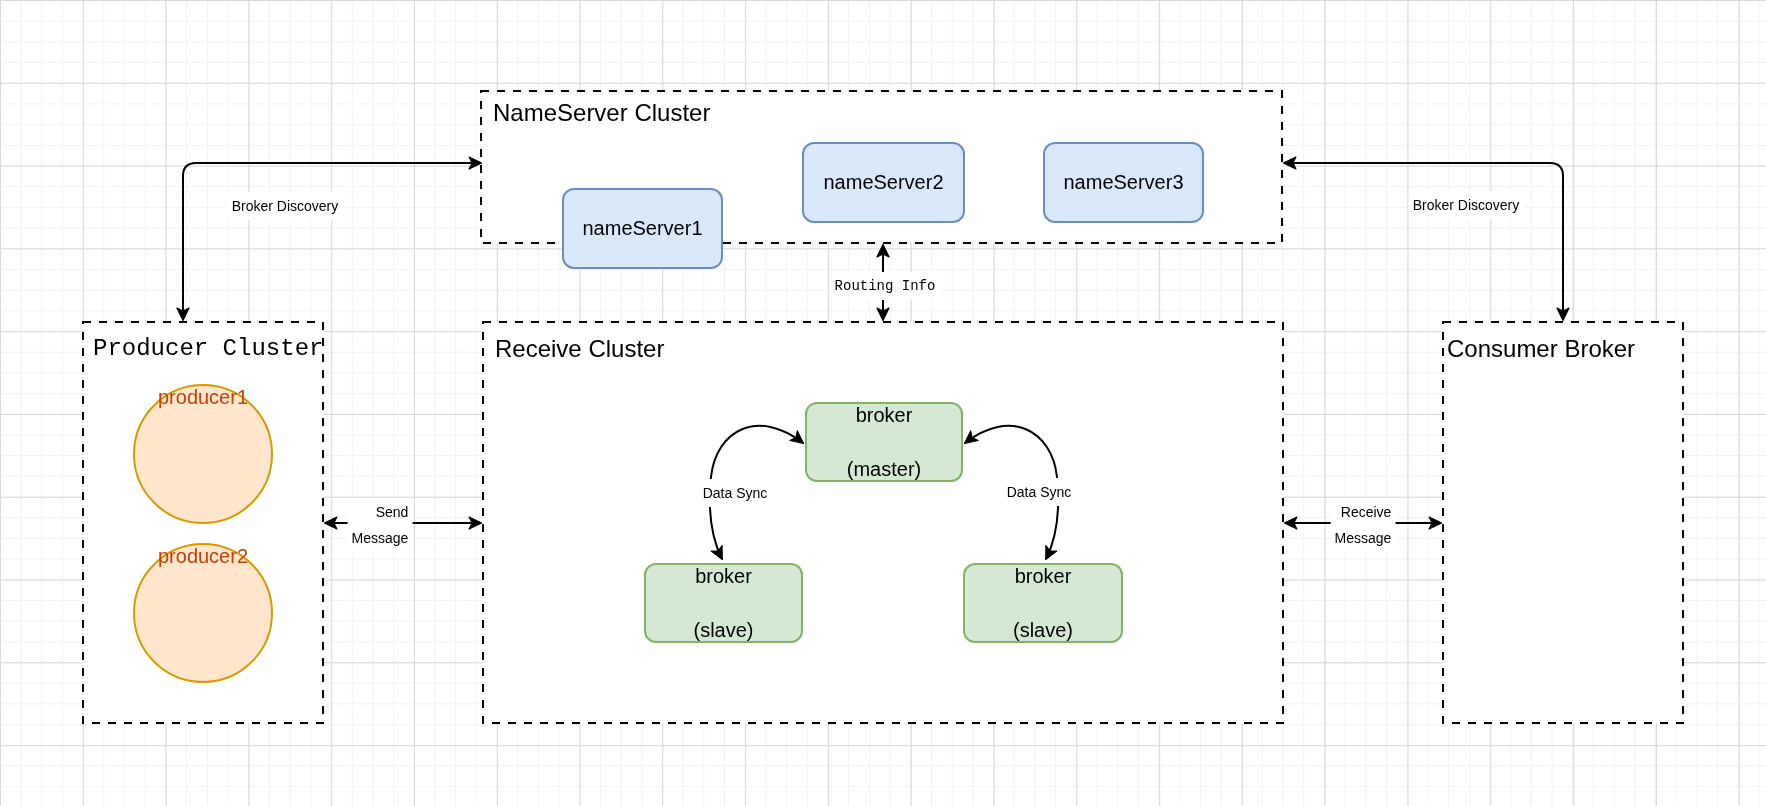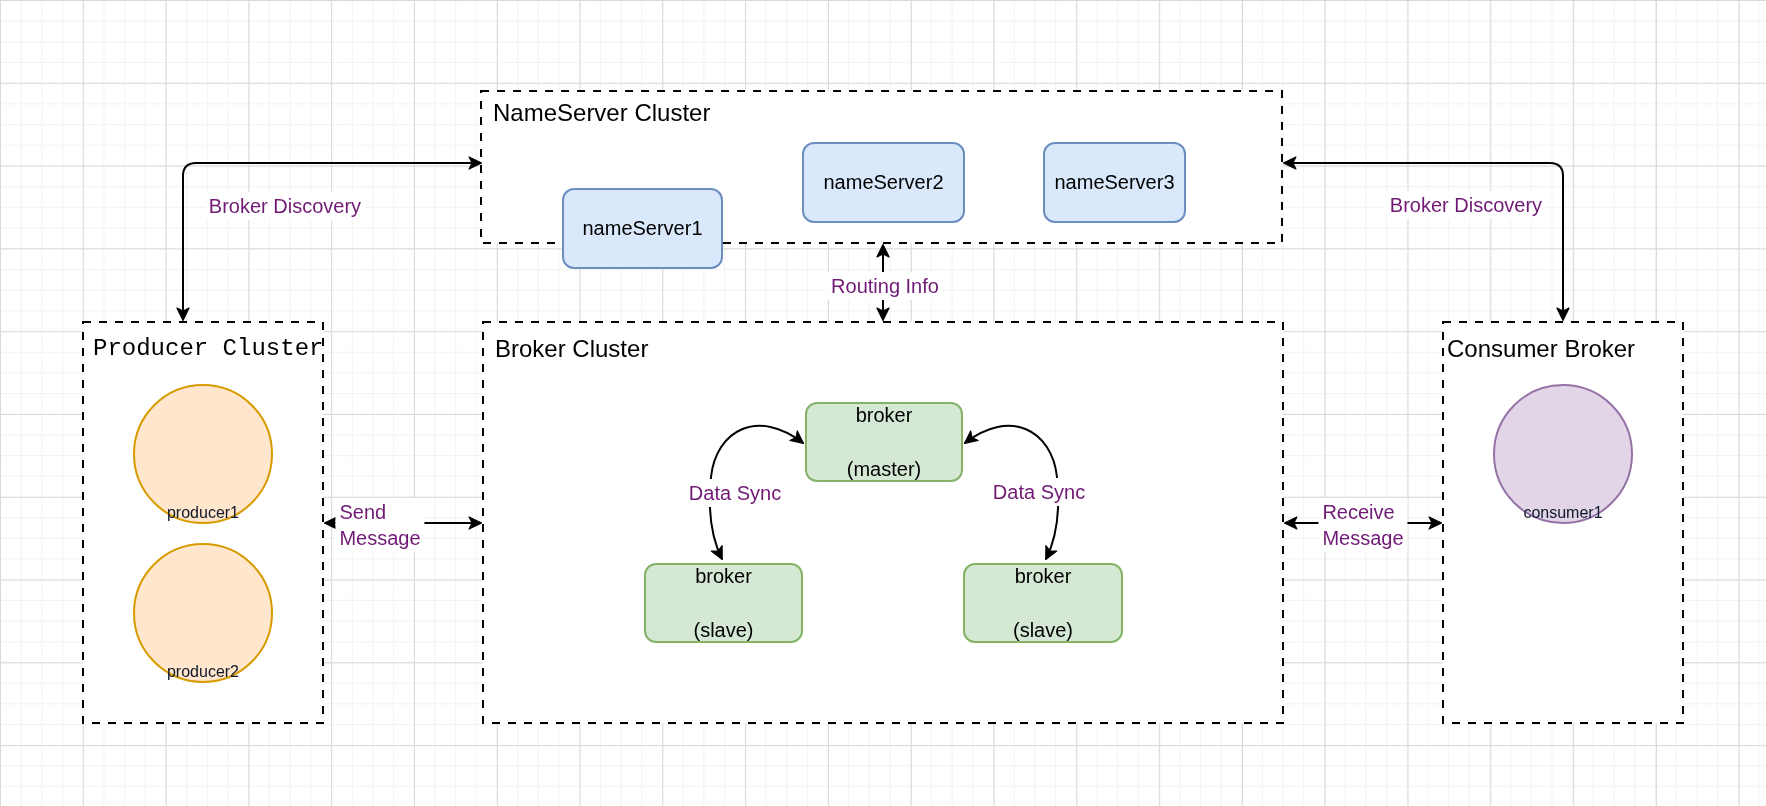--- a/index.html
+++ b/index.html
@@ -42,37 +42,37 @@
     line-height:27px;
     box-sizing:border-box;
   }
   .node-blue{background:#dae8fc; border:2px solid #6c8ebf;}
   .node-green{background:#d5e8d4; border:2px solid #82b366;gap:27px;}
   .node-circle{
     position:absolute;
     width:140px; height:140px;
     border-radius:50%;
     display:flex;
-    align-items:flex-end;
+    align-items:flex-start;
     justify-content:center;
-    font-size:16px;
-    color:#0f172a;
+    font-size:20px;
+    color:#c2410c;
     box-sizing:border-box;
   }
   .node-orange{background:#ffe6cc; border:2px solid #d79b00;}
   .node-purple{background:#e1d5e7; border:2px solid #9673a6;}
   .edge-label{
     position:absolute;
     transform:translate(-50%,-50%);
     background:#ffffff;
     padding:1px 4px;
-    font-size:20px;
+    font-size:14px;
     line-height:26px;
-    color:#701a75;
-    text-align:left;
+    color:#000000;
+    text-align:right;
     white-space:nowrap;
   }
 </style>
 </head>
 <body>
 
 <div id="canvas">
 
   <svg id="edges" viewBox="0 0 1766 806" xmlns="http://www.w3.org/2000/svg">
     <defs>
@@ -95,30 +95,30 @@
     <path d="M 325,523 L 481,523" fill="none" stroke="#000" stroke-width="2" marker-start="url(#arrow)" marker-end="url(#arrow)"></path>
 
     <path d="M 1285,523 L 1441,523" fill="none" stroke="#000" stroke-width="2" marker-start="url(#arrow)" marker-end="url(#arrow)"></path>
 
     <path d="M 803,443 C 758,408 716,430 711,477 C 707,516 713,541 722,559" fill="none" stroke="#000" stroke-width="2" marker-start="url(#arrow)" marker-end="url(#arrow)"></path>
     <path d="M 965,443 C 1010,408 1052,430 1057,477 C 1061,516 1055,541 1046,559" fill="none" stroke="#000" stroke-width="2" marker-start="url(#arrow)" marker-end="url(#arrow)"></path>
   </svg>
 
   <div class="cluster-title" style="left:493px; top:100px;">NameServer Cluster</div>
   <div class="cluster-title" style="left:93px; top:336px;font-family:Liberation Mono, monospace;">Producer Cluster</div>
-  <div class="cluster-title" style="left:495px; top:336px;">Broker Cluster</div>
+  <div class="cluster-title" style="left:495px; top:336px;">Receive Cluster</div>
   <div class="cluster-title" style="left:1447px; top:336px;">Consumer Broker</div>
 
   <div class="node-rect node-blue" style="left:562px; top:142px; width:161px; height:81px;margin-top:46px;">
     <span>nameServer1</span>
   </div>
   <div class="node-rect node-blue" style="left:802px; top:142px; width:163px; height:81px;">
     <span>nameServer2</span>
   </div>
-  <div class="node-rect node-blue" style="left:1043px; top:142px; width:143px; height:81px;">
+  <div class="node-rect node-blue" style="left:1043px; top:142px; width:161px; height:81px;">
     <span>nameServer3</span>
   </div>
 
   <div class="node-circle node-orange" style="left:133px; top:384px;">
     <span>producer1</span>
   </div>
   <div class="node-circle node-orange" style="left:133px; top:543px;">
     <span>producer2</span>
   </div>
 
@@ -128,27 +128,24 @@
   </div>
   <div class="node-rect node-green" style="left:644px; top:563px; width:159px; height:80px;">
     <div>broker</div>
     <div>(slave)</div>
   </div>
   <div class="node-rect node-green" style="left:963px; top:563px; width:160px; height:80px;">
     <div>broker</div>
     <div>(slave)</div>
   </div>
 
-  <div class="node-circle node-purple" style="left:1493px; top:384px;">
-    <span>consumer1</span>
-  </div>
 
   <div class="edge-label" style="left:285px; top:206px;">Broker Discovery</div>
   <div class="edge-label" style="left:1466px; top:205px;">Broker Discovery</div>
-  <div class="edge-label" style="left:885px; top:286px;">Routing Info</div>
+  <div class="edge-label" style="left:885px; top:286px;font-family:Liberation Mono, monospace;">Routing Info</div>
   <div class="edge-label" style="left:380px; top:525px;">
     <div>Send</div>
     <div>Message</div>
   </div>
   <div class="edge-label" style="left:1363px; top:525px;">
     <div>Receive</div>
     <div>Message</div>
   </div>
   <div class="edge-label" style="left:735px; top:493px;">Data Sync</div>
   <div class="edge-label" style="left:1039px; top:492px;">Data Sync</div>

